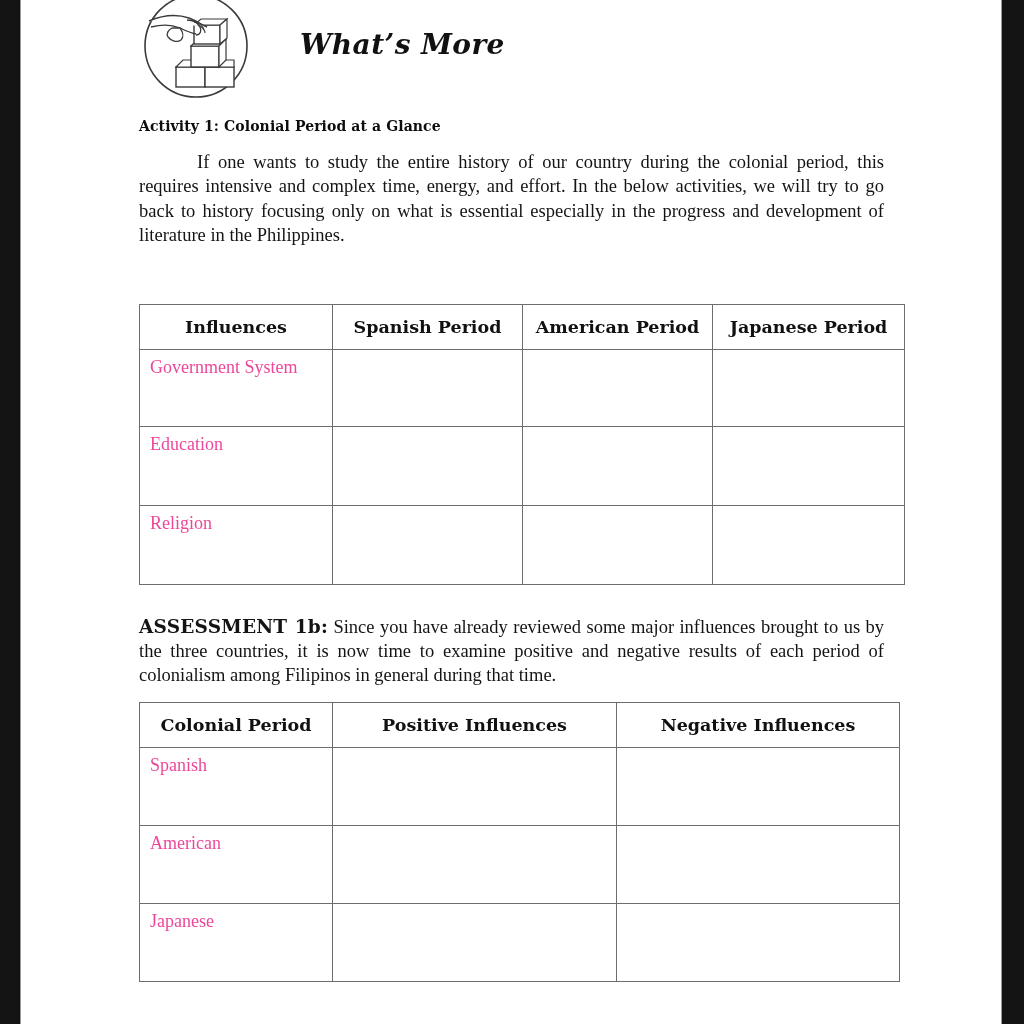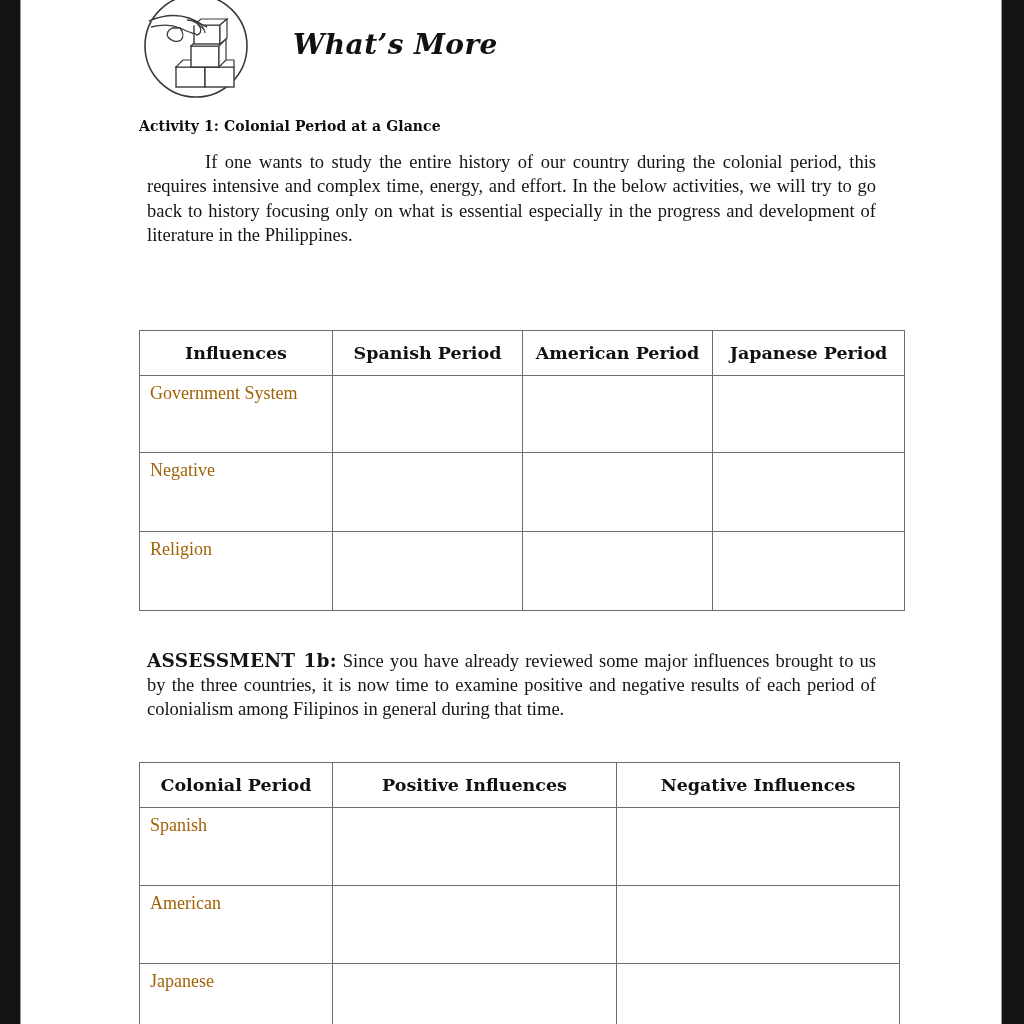--- a/index.html
+++ b/index.html
@@ -59,41 +59,41 @@
   .badge {
     position: absolute;
     left: 0px;
     top: -6px;
     width: 114px;
     height: 114px;
   }
   .badge svg { display: block; }
   .section-title {
     position: absolute;
-    left: 154px;
+    left: 161px;
     top: 28px;
     font-family: "DejaVu Serif", "Liberation Serif", serif;
     font-weight: bold;
     font-style: italic;
     font-size: 28px;
     letter-spacing: 0.4px;
     color: #111111;
   }
 
   
   .activity-heading {
     font-family: "DejaVu Serif", "Liberation Serif", serif;
     font-weight: bold;
     font-size: 14px;
     color: #0d0d0d;
     margin: 0 0 16px 0;
     letter-spacing: 0.1px;
   }
   p.body-text {
-    margin: 8px;
+    margin: 0;
     font-size: 18.5px;
     line-height: 1.32;
     text-align: justify;
     color: #141414;
   }
   p.body-text.indented {
     text-indent: 58px;
   }
   .lead {
     font-family: "DejaVu Serif", "Liberation Serif", serif;
@@ -103,42 +103,41 @@
   .spacer-a { height: 44px; }
   .spacer-b { height: 12px; }
   .spacer-c { height: 30px; }
   .spacer-d { height: 14px; }
 
   
   table.grid {
     border-collapse: collapse;
     width: 745px;
     table-layout: fixed;
-    margin-top: 18px;
   }
   table.grid th,
   table.grid td {
     border: 1px solid #6d6d6d;
     padding: 0;
     vertical-align: top;
   }
   table.grid th {
     text-align: center;
     font-family: "DejaVu Serif", "Liberation Serif", serif;
     font-weight: bold;
     font-size: 17.5px;
     color: #111111;
     height: 34px;
     padding: 5px 2px 5px 2px;
     vertical-align: middle;
   }
   table.grid td.label {
     font-size: 18px;
     line-height: 1.3;
-    color: #a16207;
+    color: #ec4899;
     padding: 6px 0 6px 10px;
   }
   table.grid td.blank { }
 
   
   .t1 tr.r1 td { height: 64px; }
   .t1 tr.r2 td { height: 66px; }
   .t1 tr.r3 td { height: 66px; }
   
   .t2 tr.r td { height: 65px; }
@@ -202,21 +201,21 @@
           </tr>
         </thead>
         <tbody>
           <tr class="r1">
             <td class="label">Government System</td>
             <td class="blank"></td>
             <td class="blank"></td>
             <td class="blank"></td>
           </tr>
           <tr class="r2">
-            <td class="label">Negative</td>
+            <td class="label">Education</td>
             <td class="blank"></td>
             <td class="blank"></td>
             <td class="blank"></td>
           </tr>
           <tr class="r3">
             <td class="label">Religion</td>
             <td class="blank"></td>
             <td class="blank"></td>
             <td class="blank"></td>
           </tr>

